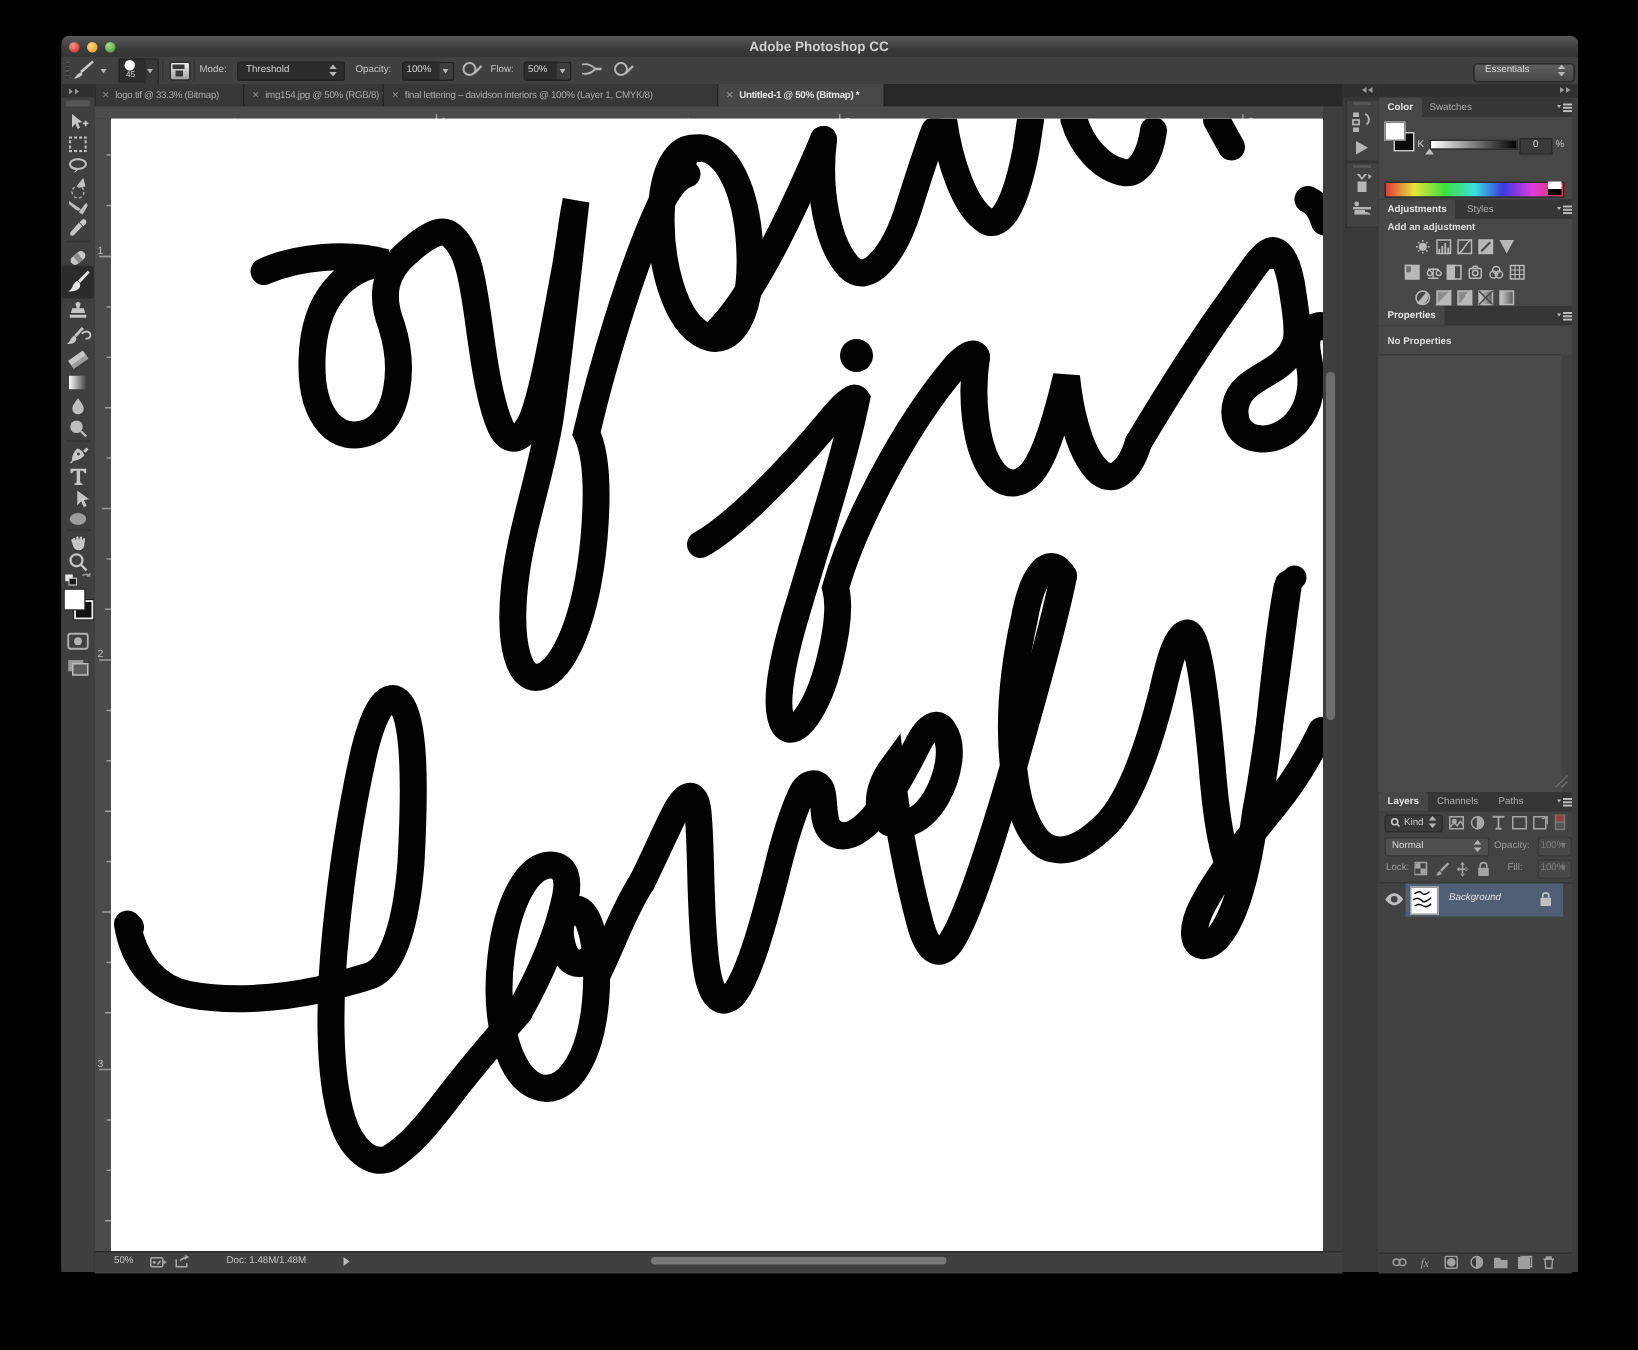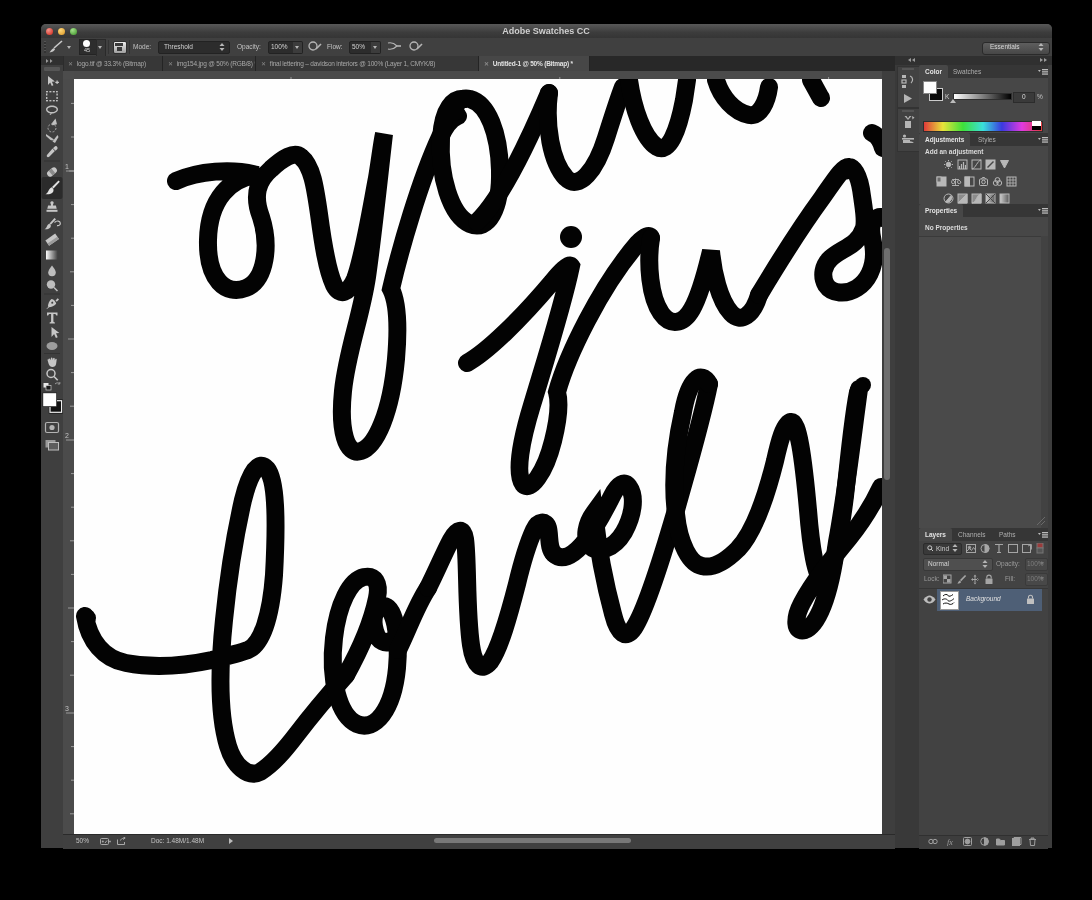--- a/index.html
+++ b/index.html
@@ -11,21 +11,21 @@
 </head>
 <body>
 <div id="stage">
 
   <div class="abs" id="win" style="left:41px;top:24px;width:1011px;height:824px;background:#3d3d3d;border-radius:5px 5px 2px 2px;"></div>
 
   <div class="abs" style="left:41px;top:24px;width:1011px;height:14px;background:linear-gradient(#585858,#3c3c3c 60%,#353535);border-radius:5px 5px 0 0;border-bottom:1px solid #262626;"></div>
   <div class="abs" style="left:46px;top:28px;width:7px;height:7px;border-radius:50%;background:radial-gradient(circle at 35% 30%,#f3968d,#db4437 70%);"></div>
   <div class="abs" style="left:58px;top:28px;width:7px;height:7px;border-radius:50%;background:radial-gradient(circle at 35% 30%,#ffd97a,#e5a93d 70%);"></div>
   <div class="abs" style="left:70px;top:28px;width:7px;height:7px;border-radius:50%;background:radial-gradient(circle at 35% 30%,#a4e18b,#5aaa43 70%);"></div>
-  <div class="abs txt" style="left:400px;top:26px;width:292px;text-align:center;font-size:9px;font-weight:700;color:#cfcfcf;">Adobe Swatches CC</div>
+  <div class="abs txt" style="left:400px;top:26px;width:292px;text-align:center;font-size:9px;font-weight:700;color:#cfcfcf;">Adobe Photoshop CC</div>
 
   <div class="abs" style="left:41px;top:38px;width:1011px;height:18px;background:#404040;border-bottom:1px solid #282828;"></div>
   <div id="optbar">
 
     <div class="abs" style="left:44px;top:41px;width:2px;height:12px;background:repeating-linear-gradient(#555 0 1px,#333 1px 3px);"></div>
 
     <svg class="abs" style="left:48px;top:40px;" width="16" height="14" viewBox="0 0 16 14">
       <path d="M14,1 L6,8" stroke="#c9c9c9" stroke-width="1.6"></path>
       <path d="M6,8 C4,9 3,10 1.5,12.5 C4.5,12 6,11 7,9.5 Z" fill="#c9c9c9"></path>
     </svg>

